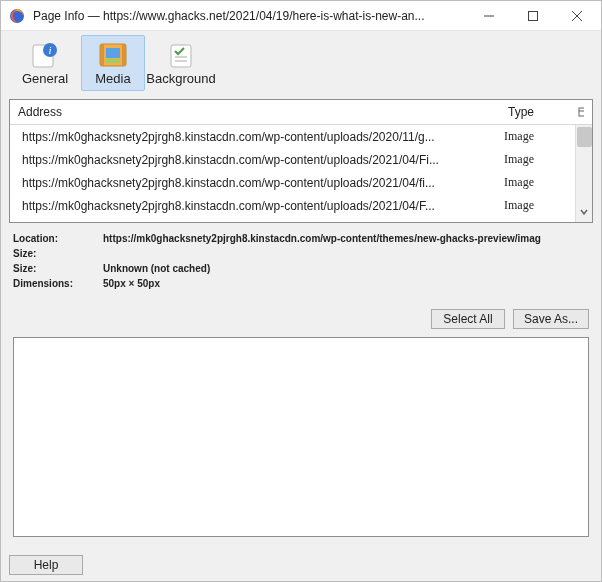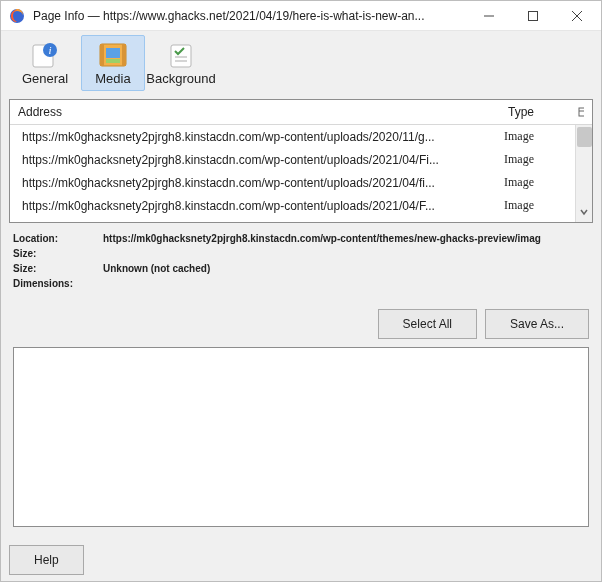--- a/index.html
+++ b/index.html
@@ -64,21 +64,21 @@
   .thumb { width:15px; height:20px; background:#c8c8c8; border-radius:2px; margin-top:2px; }
   .scroll .down { margin-top:auto; margin-bottom:2px; }
 
   .meta { padding:8px 4px 0 4px; }
   .metarow { display:flex; padding:2px 0; font-size:10px;font-weight:bold; }
   .metarow .lbl { width:90px; }
   .metarow .val { flex:1; white-space:nowrap; overflow:hidden; }
 
   .btnrow { display:flex; justify-content:flex-end; gap:8px; padding:18px 4px 4px 4px; }
   .btn {
-    min-width:74px; height:30px; padding:0 24px;
+    min-width:74px; height:20px; padding:0 10px;
     background:#e9e9e9; border:1px solid #a9a9a9;
     font-size:12px; display:flex; align-items:center; justify-content:center;
   }
 
   .preview { flex:1; background:#fff; border:1px solid #8d8d8d; margin:4px; }
 
   .footer { display:flex; padding:6px 8px; background:#f0f0f0; }
 </style>
 </head>
 <body>
@@ -200,20 +200,21 @@
       </div>
       <div class="metarow">
         <span class="lbl">Size:</span>
       </div>
       <div class="metarow">
         <span class="lbl">Size:</span>
         <span class="val">Unknown (not cached)</span>
       </div>
       <div class="metarow">
         <span class="lbl">Dimensions:</span>
+        <span class="val">50px × 50px</span>
       </div>
     </div>
 
     <div class="btnrow">
       <div class="btn">Select All</div>
       <div class="btn">Save As...</div>
     </div>
 
     <div class="preview"></div>
 

